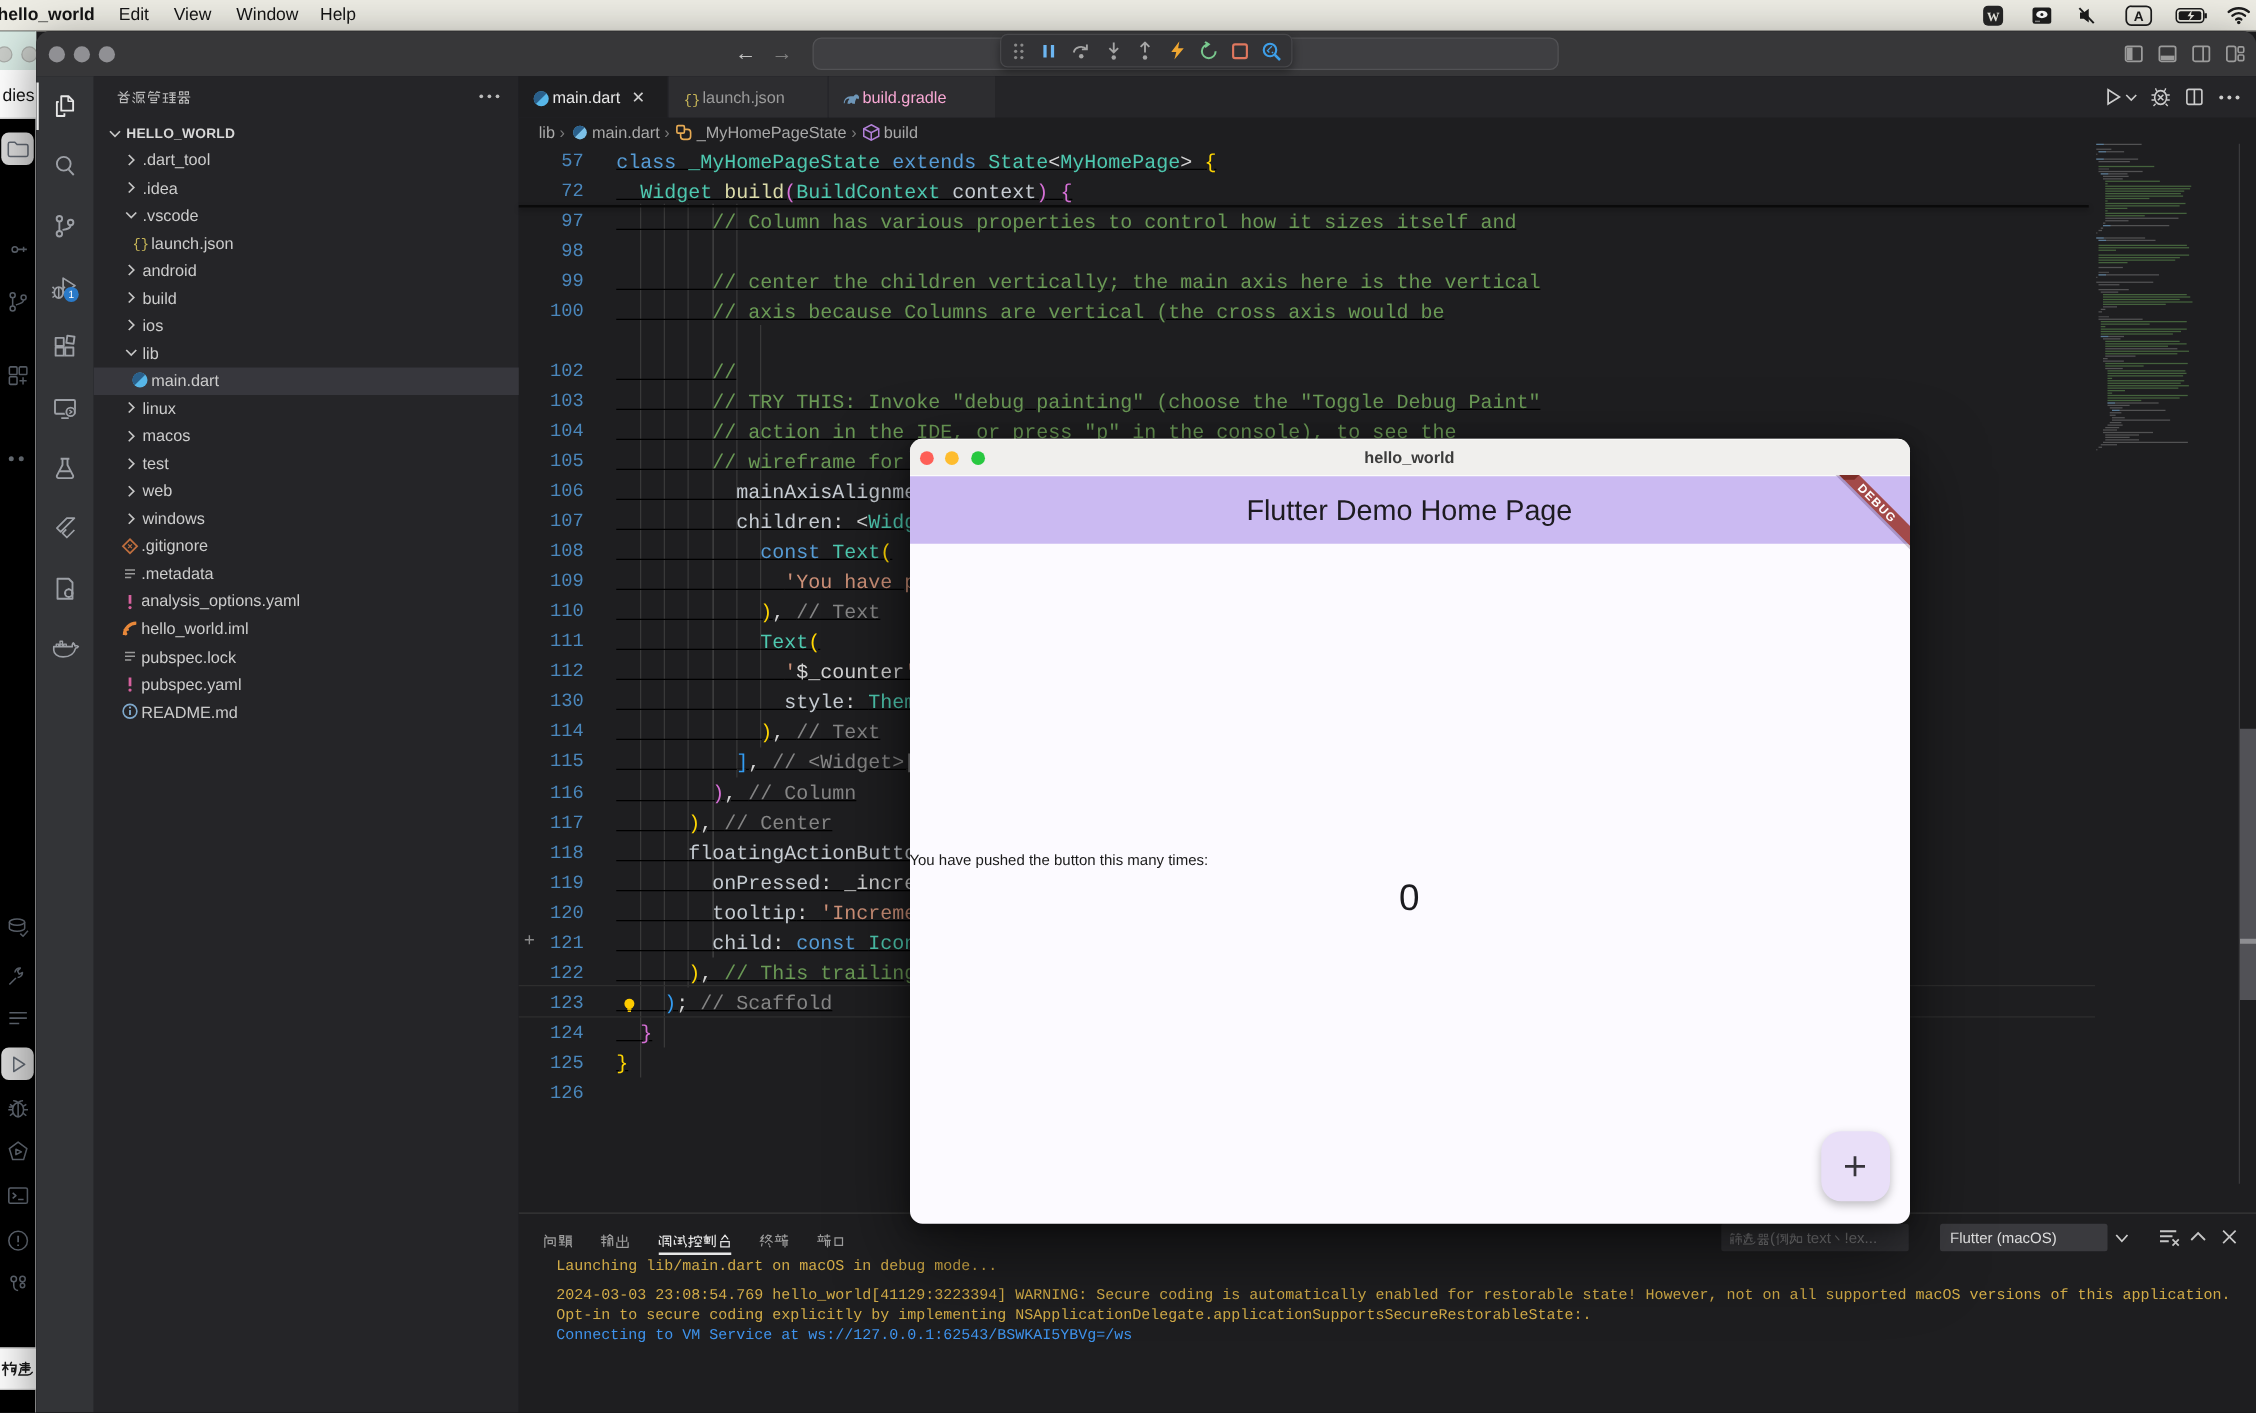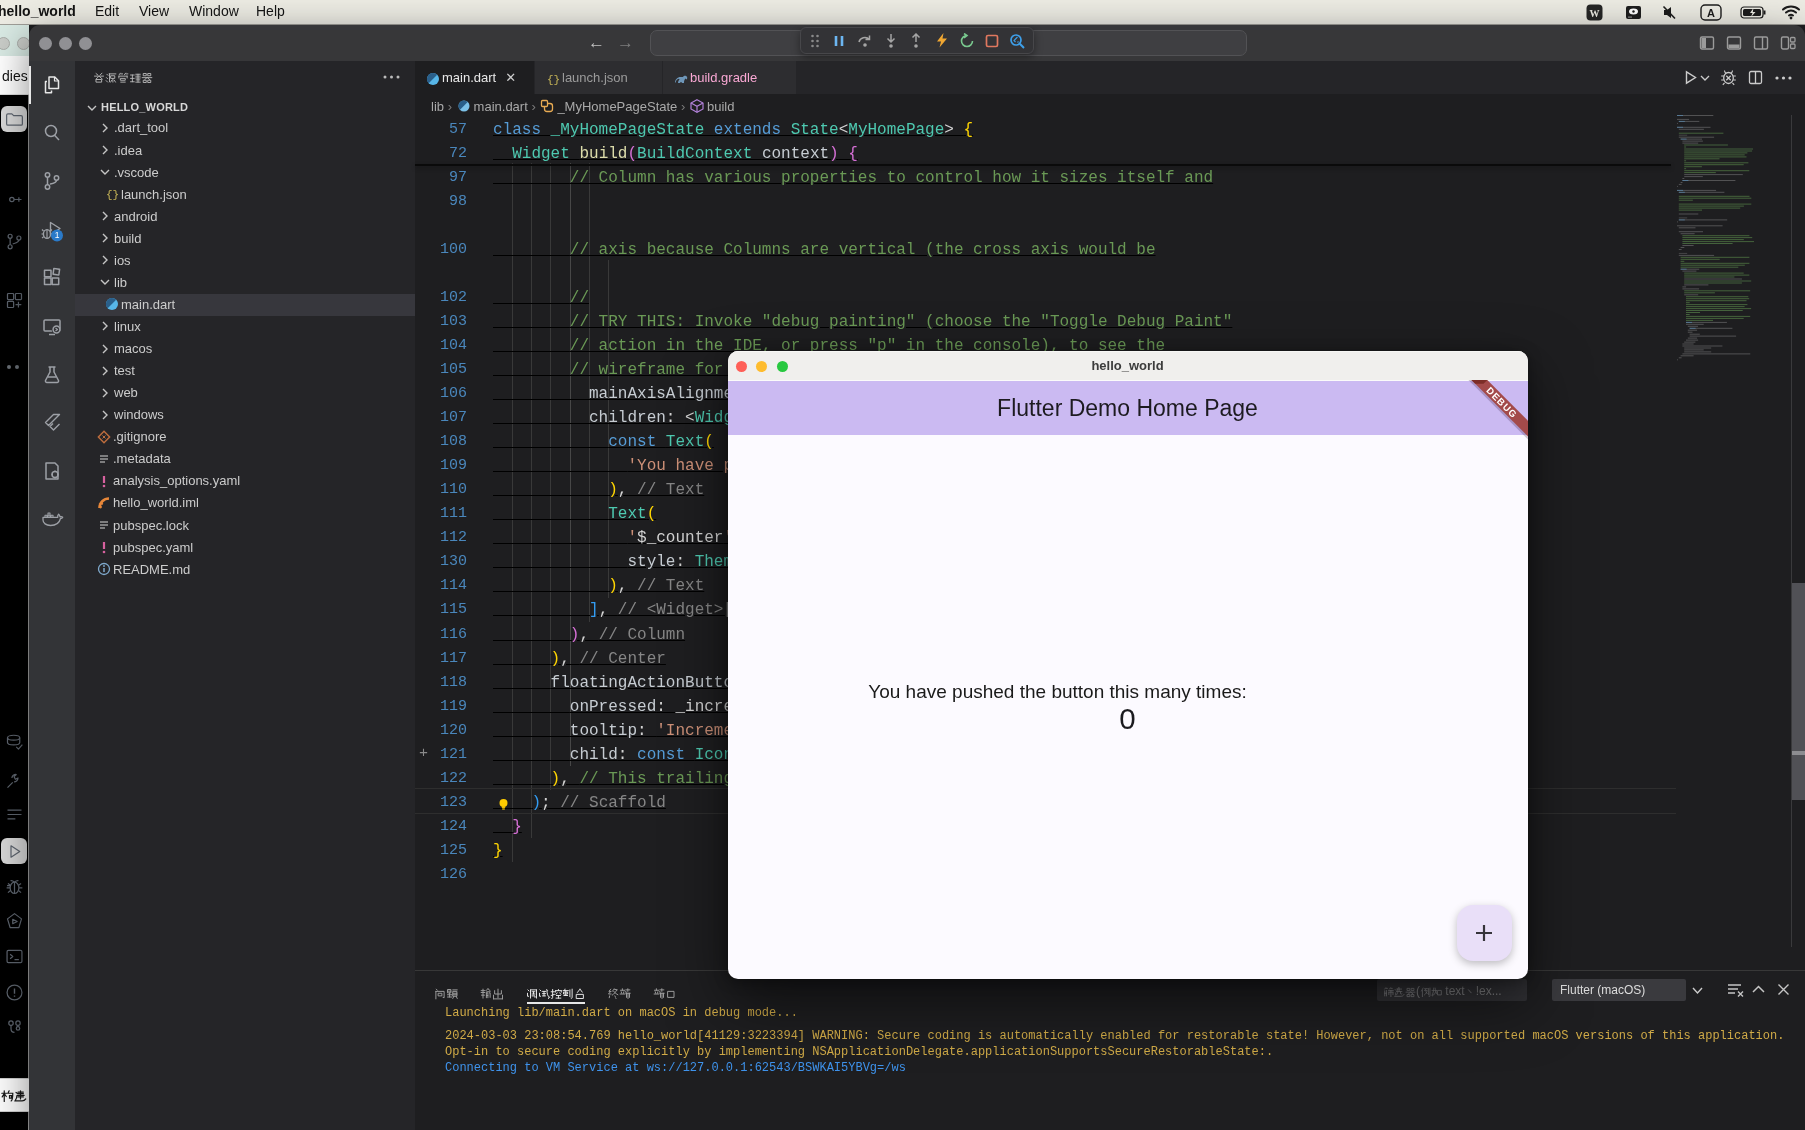--- a/index.html
+++ b/index.html
@@ -478,20 +478,21 @@
   <div class="abs" style="left:550px;top:163px;width:1px;height:627px;background:#393939"></div>
   <div class="abs" style="left:570px;top:163px;width:1px;height:603px;background:#474747"></div>
   <div class="abs" style="left:589px;top:163px;width:1px;height:459px;background:#393939"></div>
   <div class="abs" style="left:608px;top:260px;width:1px;height:338px;background:#393939"></div>
 
   <div class="cl" style="top:118.0px"><span class="lnum">57</span><span class="ct"><span style="color:#569cd6">class </span><span style="color:#4ec9b0">_MyHomePageState </span><span style="color:#569cd6">extends </span><span style="color:#4ec9b0">State</span><span style="color:#d4d4d4">&lt;</span><span style="color:#4ec9b0">MyHomePage</span><span style="color:#d4d4d4">&gt; </span><span style="color:#ffd602">{</span></span></div>
 <div class="cl" style="top:141.5px"><span class="lnum">72</span><span class="ct"><span style="color:#d4d4d4">  </span><span style="color:#4ec9b0">Widget </span><span style="color:#dcdcaa">build</span><span style="color:#d670d6">(</span><span style="color:#4ec9b0">BuildContext </span><span style="color:#c6ccd2">context</span><span style="color:#d670d6">)</span><span style="color:#d670d6"> {</span></span></div>
 <div style="position:absolute;left:415px;top:163.5px;width:1256px;height:2px;background:#0a0a0a;box-shadow:0 2px 4px rgba(0,0,0,.35)"></div>
 <div class="cl" style="top:165.5px"><span class="lnum">97</span><span class="ct"><span style="color:#d4d4d4">        </span><span style="color:#6a9955">// Column has various properties to control how it sizes itself and</span></span></div>
 <div class="cl" style="top:189.6px"><span class="lnum">98</span></div>
+<div class="cl" style="top:213.6px"><span class="lnum">99</span><span class="ct"><span style="color:#d4d4d4">        </span><span style="color:#6a9955">// center the children vertically; the main axis here is the vertical</span></span></div>
 <div class="cl" style="top:237.7px"><span class="lnum">100</span><span class="ct"><span style="color:#d4d4d4">        </span><span style="color:#6a9955">// axis because Columns are vertical (the cross axis would be</span></span></div>
 <div class="cl" style="top:285.8px"><span class="lnum">102</span><span class="ct"><span style="color:#d4d4d4">        </span><span style="color:#6a9955">//</span></span></div>
 <div class="cl" style="top:309.8px"><span class="lnum">103</span><span class="ct"><span style="color:#d4d4d4">        </span><span style="color:#6a9955">// TRY THIS: Invoke "debug painting" (choose the "Toggle Debug Paint"</span></span></div>
 <div class="cl" style="top:333.9px"><span class="lnum">104</span><span class="ct"><span style="color:#d4d4d4">        </span><span style="color:#6a9955">// action in the IDE, or press "p" in the console), to see the</span></span></div>
 <div class="cl" style="top:357.9px"><span class="lnum">105</span><span class="ct"><span style="color:#d4d4d4">        </span><span style="color:#6a9955">// wireframe for each widget.</span></span></div>
 <div class="cl" style="top:382.0px"><span class="lnum">106</span><span class="ct"><span style="color:#d4d4d4">          </span><span style="color:#c6ccd2">mainAxisAlignment</span><span style="color:#d4d4d4">: </span><span style="color:#4ec9b0">MainAxisAlignment</span><span style="color:#d4d4d4">.center,</span></span></div>
 <div class="cl" style="top:406.0px"><span class="lnum">107</span><span class="ct"><span style="color:#d4d4d4">          </span><span style="color:#c6ccd2">children</span><span style="color:#d4d4d4">: &lt;</span><span style="color:#4ec9b0">Widget</span><span style="color:#d4d4d4">&gt;</span><span style="color:#339cf2">[</span></span></div>
 <div class="cl" style="top:430.1px"><span class="lnum">108</span><span class="ct"><span style="color:#d4d4d4">            </span><span style="color:#569cd6">const </span><span style="color:#4ec9b0">Text</span><span style="color:#ffd602">(</span></span></div>
 <div class="cl" style="top:454.1px"><span class="lnum">109</span><span class="ct"><span style="color:#d4d4d4">              </span><span style="color:#ce9178">'You have pushed the button this many times:'</span><span style="color:#d4d4d4">,</span></span></div>
 <div class="cl" style="top:478.2px"><span class="lnum">110</span><span class="ct"><span style="color:#d4d4d4">            </span><span style="color:#ffd602">)</span><span style="color:#d4d4d4">, </span><span style="color:#868686">// Text</span></span></div>
@@ -738,21 +739,21 @@
     <div style="position:absolute;left:0;top:0;width:800px;height:54.5px;text-align:center;line-height:54.5px;font-size:23px;color:#1d1b20">Flutter Demo Home Page</div>
   </div>
 
   <svg style="position:absolute;left:721.3px;top:29.5px" width="82" height="82" viewBox="0 0 82 82">
     <polygon points="22.4,0 38.3,0 82,43.7 82,59.6" fill="#a34a4a"></polygon>
     <polygon points="19.4,0 22.4,0 82,59.6 82,62.6" fill="rgba(40,10,40,.22)"></polygon>
     <polygon points="22.4,0 38.3,0 34.5,3.8 26.2,3.8" fill="#7c2d27"></polygon>
     <text x="53" y="26" transform="rotate(45 53 22.5)" text-anchor="middle" font-size="9.5" font-weight="bold" fill="#ffffff" letter-spacing="1" font-family="Liberation Sans">DEBUG</text>
   </svg>
 
-  <div style="position:absolute;left:0;top:330px;width:660px;text-align:center;font-size:19px;color:#1a1a1a">You have pushed the button this many times:</div>
+  <div style="position:absolute;left:0;top:330px;width:660px;text-align:left;font-size:12px;color:#1a1a1a">You have pushed the button this many times:</div>
   <div style="position:absolute;left:0;top:351px;width:800px;text-align:center;font-size:29.5px;color:#1b1b1f">0</div>
 
   <div style="position:absolute;left:729.3px;top:554.5px;width:55px;height:56px;border-radius:16px;background:#e9dff8;box-shadow:0 3px 8px rgba(0,0,0,.25)">
     <svg style="position:absolute;left:15.5px;top:16px" width="24" height="24" viewBox="0 0 24 24">
         <path d="M12 4 V20 M4 12 H20" stroke="#36343b" stroke-width="2.2"></path>
       </svg>
   </div>
 </div>
 
 </body></html>

